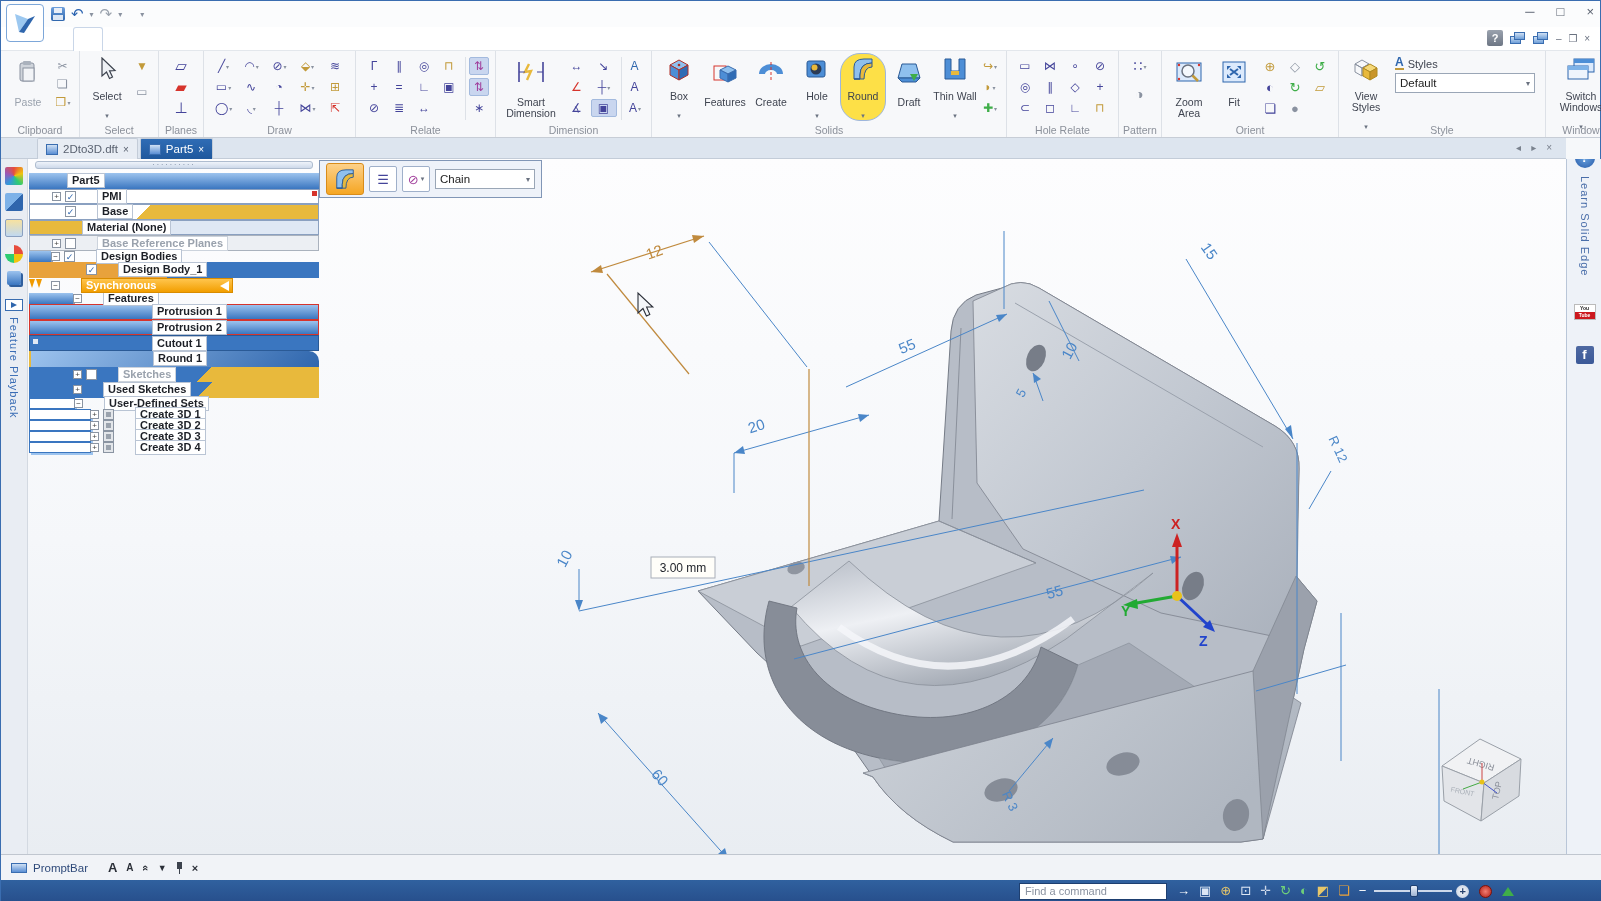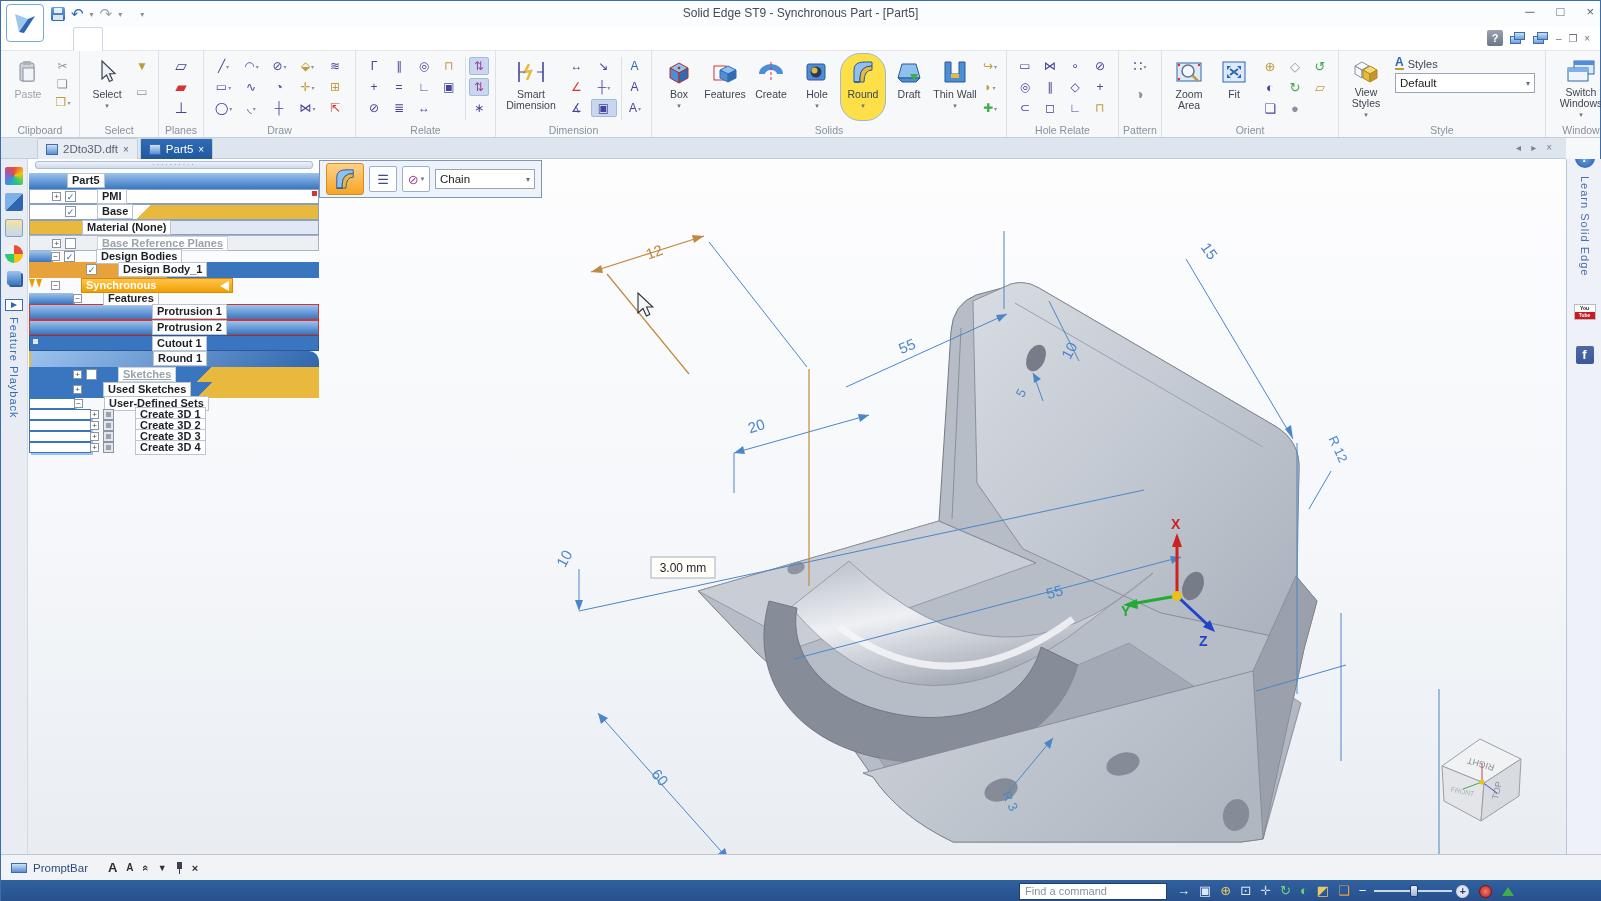--- a/index.html
+++ b/index.html
@@ -29,21 +29,21 @@
   .helpbox { width:16px; height:16px; background:linear-gradient(#9aa2ae,#6d7684); color:#fff; font-size:11px; font-weight:bold; text-align:center; line-height:16px; border-radius:2px; }
   .layoutico { width:16px; height:13px; position:relative; }
   .layoutico i { position:absolute; display:block; width:11px; height:8px; background:linear-gradient(#cfe0f4,#6f9fd8); border:1px solid #3a6db0; }
   .layoutico i:nth-child(1){ left:0; top:4px; } .layoutico i:nth-child(2){ left:4px; top:0; }
   .miniwin { font-size:10px; color:#6a7280; letter-spacing:2px; }
 
   
   .ribbon { position:absolute; left:0; top:50px; width:100%; height:87px; background:#f7f8fa; border-bottom:1px solid #c7cdd6; display:flex; }
   .rgroup { position:relative; border-right:1px solid #dde1e7; padding:2px 4px 14px 4px; display:flex; align-items:flex-start; }
   .rgroup .glabel { position:absolute; left:0; right:0; bottom:1px; text-align:center; font-size:10.5px; color:#8b909a; }
-  .bigbtn { width:46px; min-width:44px; height:68px; display:flex; flex-direction:column; align-items:center; padding-top:3px; border:1px solid transparent; border-radius:2px; font-size:10.5px; color:#3f4450; text-align:center; line-height:11px; cursor:default; }
+  .bigbtn { width:46px; min-width:44px; height:68px; display:flex; flex-direction:column; align-items:center; padding-top:3px; border:1px solid transparent; border-radius:2px; font-size:10.5px; color:#3f4450; text-align:center; line-height:11px; cursor:default;gap:8px; }
   .bigbtn.sel { background:#fde047; border-color:#9db6dd;border-radius:20px; }
   .bigbtn .bicon { width:30px; height:30px; display:flex; align-items:center; justify-content:center; margin-bottom:2px; }
   .bigbtn .dd { font-size:7px; color:#6a7280; }
   .ricgrid { display:grid; grid-auto-flow:column; grid-template-rows:repeat(3,19px); gap:0 1px; margin:4px 2px 0 2px; }
   .ric { width:20px; height:18px; display:flex; align-items:center; justify-content:center; font-size:12px; color:#44449a; border-radius:2px; }
   .ric .g { display:inline-block; }
   .ric .dd { font-size:6px; color:#8a92a0; margin-left:1px; }
   .ric.hl { background:#c9d6ef; border:1px solid #a3bade; }
   .styles-area { display:flex; flex-direction:column; padding:4px 6px; gap:3px; }
   .styles-head { display:flex; align-items:center; gap:4px; font-size:11px; color:#3f4450; }
@@ -83,21 +83,21 @@
   .pf-rows { margin-top:4px; }
   .pf-row { display:flex; align-items:center; height:15.6px; }
   .pf-exp { width:9px; height:9px; min-width:9px; border:1px solid #8a94a2; background:#fff; font-size:8px; line-height:7px; text-align:center; color:#444; margin-right:4px; }
   .pf-row.noexp .pf-exp { visibility:hidden; }
   .pf-chk { width:11px; height:11px; min-width:11px; border:1px solid #8a94a2; background:#fff; margin-right:4px; position:relative; font-size:9px; line-height:10px; text-align:center; color:#2f66ad; font-weight:bold; }
   .pf-row.chk-on .pf-chk:before { content:"✓"; }
   .pf-row.chk-gray .pf-chk { background:#e3e6ea; }
   .pf-row.chk-gray .pf-chk:before { content:""; position:absolute; left:2px; top:2px; width:5px; height:5px; background:#9aa2ad; }
   .pf-ico { width:13px; height:13px; min-width:13px; margin-right:4px; border-radius:1px; }
   .pf-lbl { font-size:11px; font-weight:bold; color:#1c1f26; background:#fff; border:1px solid #b9c4d4; padding:0 4px; line-height:13px; white-space:nowrap; }
-  .pf-row.gray .pf-lbl { color:#9aa2ad; border-color:#ccd3dc;text-decoration:underline; }
+  .pf-row.gray .pf-lbl { color:#9aa2ad; border-color:#ccd3dc; }
   .lvl0 { padding-left:8px; } .lvl1 { padding-left:22px; } .lvl2 { padding-left:44px; } .lvl3 { padding-left:60px; } .lvl3f { padding-left:92px; }
   .ic-part { background:linear-gradient(#9cc3ee,#3a76c0); }
   .ic-pmi { background:#fff; border:1px solid #8aa0c0; position:relative; }
   .ic-pmi:before { content:""; position:absolute; right:1px; top:1px; width:5px; height:5px; background:#d6342c; }
   .ic-base { background:linear-gradient(135deg,#fff 40%,#e8b93c 40%); border:1px solid #8aa0c0; }
   .ic-material { background:linear-gradient(90deg,#e8b93c 40%,#dfe8f4 40%); border:1px solid #8aa0c0; }
   .ic-refplanes { background:#eceff3; border:1px solid #aab2bd; }
   .ic-designbodies,.ic-features { background:linear-gradient(#9cc3ee,#3a76c0); box-shadow:2px 2px 0 #8899bb; width:11px; height:11px; }
   .ic-body { background:linear-gradient(135deg,#e8a23c 50%,#3a76c0 50%); }
   .ic-sync { position:relative; background:transparent; }
@@ -164,21 +164,20 @@
       </svg>
     </div>
     <div class="qat">
       <span class="saveicon"></span>
       <span class="qbtn">↶</span>
       <span class="dd">▾</span>
       <span class="qbtn gray">↷</span>
       <span class="dd">▾</span>
       <span class="dd" style="margin-left:14px">▾</span>
     </div>
-    <div class="title-text">Solid Edge ST9 - Synchronous Part - [Part5]</div>
     <div class="winbtns">
       <span>─</span>
       <span>□</span>
       <span>×</span>
     </div>
   </div>
 
   <div class="tabrow">
     <div class="tabs">
 

